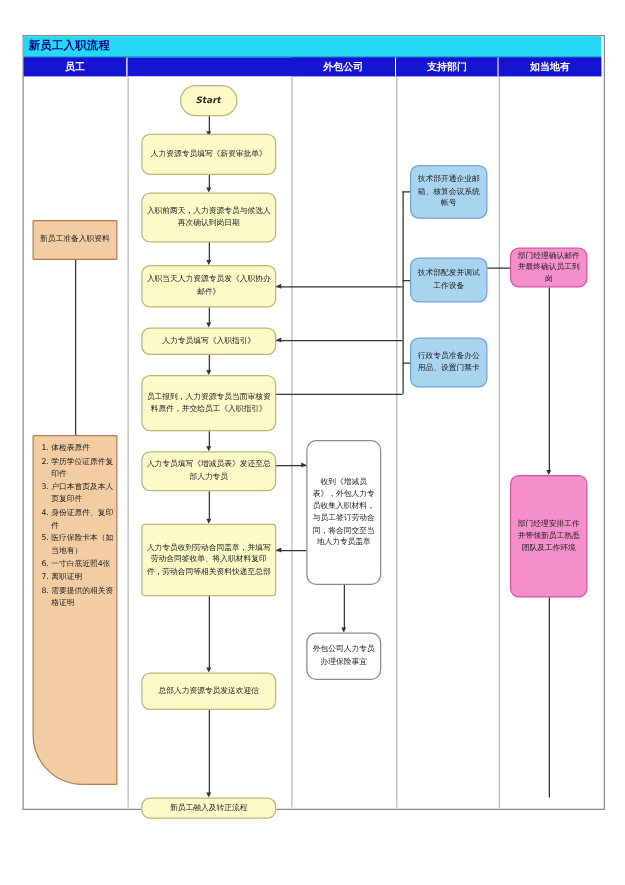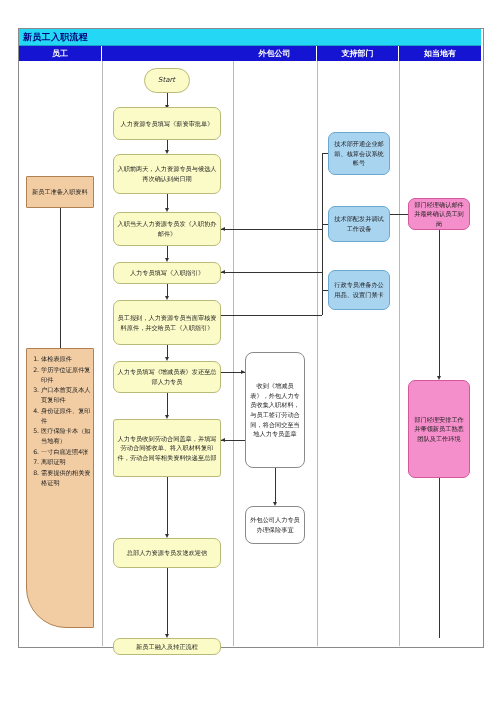--- a/index.html
+++ b/index.html
@@ -10,21 +10,21 @@
      border-bottom:1px solid #1b9fc0;box-sizing:border-box;}
   #title-text{position:absolute;left:23px;top:30px;width:300px;height:15px;color:#00007a;
      font-size:9px;font-weight:bold;line-height:15px;white-space:nowrap;letter-spacing:0.3px;}
   #header-row{position:absolute;left:19px;top:46px;width:462px;height:15px;background:#1414d2;}
   .hdr{position:absolute;top:46px;height:15px;color:#ffffff;font-size:8px;font-weight:bold;
      line-height:15px;text-align:center;background:#1414d2;border-right:1px solid #ffffff;box-sizing:border-box;}
   .lane-div{position:absolute;top:61px;width:1px;height:585px;background:#b9b9b9;}
   .node{position:absolute;box-sizing:border-box;display:flex;align-items:center;justify-content:center;
      text-align:center;font-size:6.2px;line-height:1.55;color:#1a1a1a;padding:2px 3px;}
   .yellow{background:#fbfbc8;border:1px solid #b9b978;border-radius:7px;}
-  .yellow-term{background:#fbfbc8;border:1px solid #b9b978;border-radius:14px;}
+  .yellow-term{background:#fbfbc8;border:1px solid #b9b978;border-radius:14px;font-weight:bold;}
   .blue{background:#a9d4f0;border:1px solid #6aa8cf;border-radius:7px;}
   .pink{background:#f58fcb;border:1px solid #d4569f;border-radius:7px;}
   .tan{background:#f2cda4;border:1px solid #b08150;border-radius:1px;}
   .white-node{background:#ffffff;border:1px solid #8a8a8a;border-radius:8px;}
   .doc{background:#fbfbc8;border:1px solid #b9b978;border-radius:3px;}
   .tan-list{position:absolute;background:#f2cda4;border:1px solid #b08150;
      border-radius:1px 1px 1px 40px;box-sizing:border-box;padding:5px 2px 5px 4px;}
   .tan-list ol{margin:0;padding:0 0 0 10px;list-style:decimal;}
   .tan-list li{font-size:6.2px;line-height:1.62;color:#1a1a1a;margin:0 0 0.5px 0;padding:0;}
   .arrow-v{position:absolute;width:1px;background:#333;}

